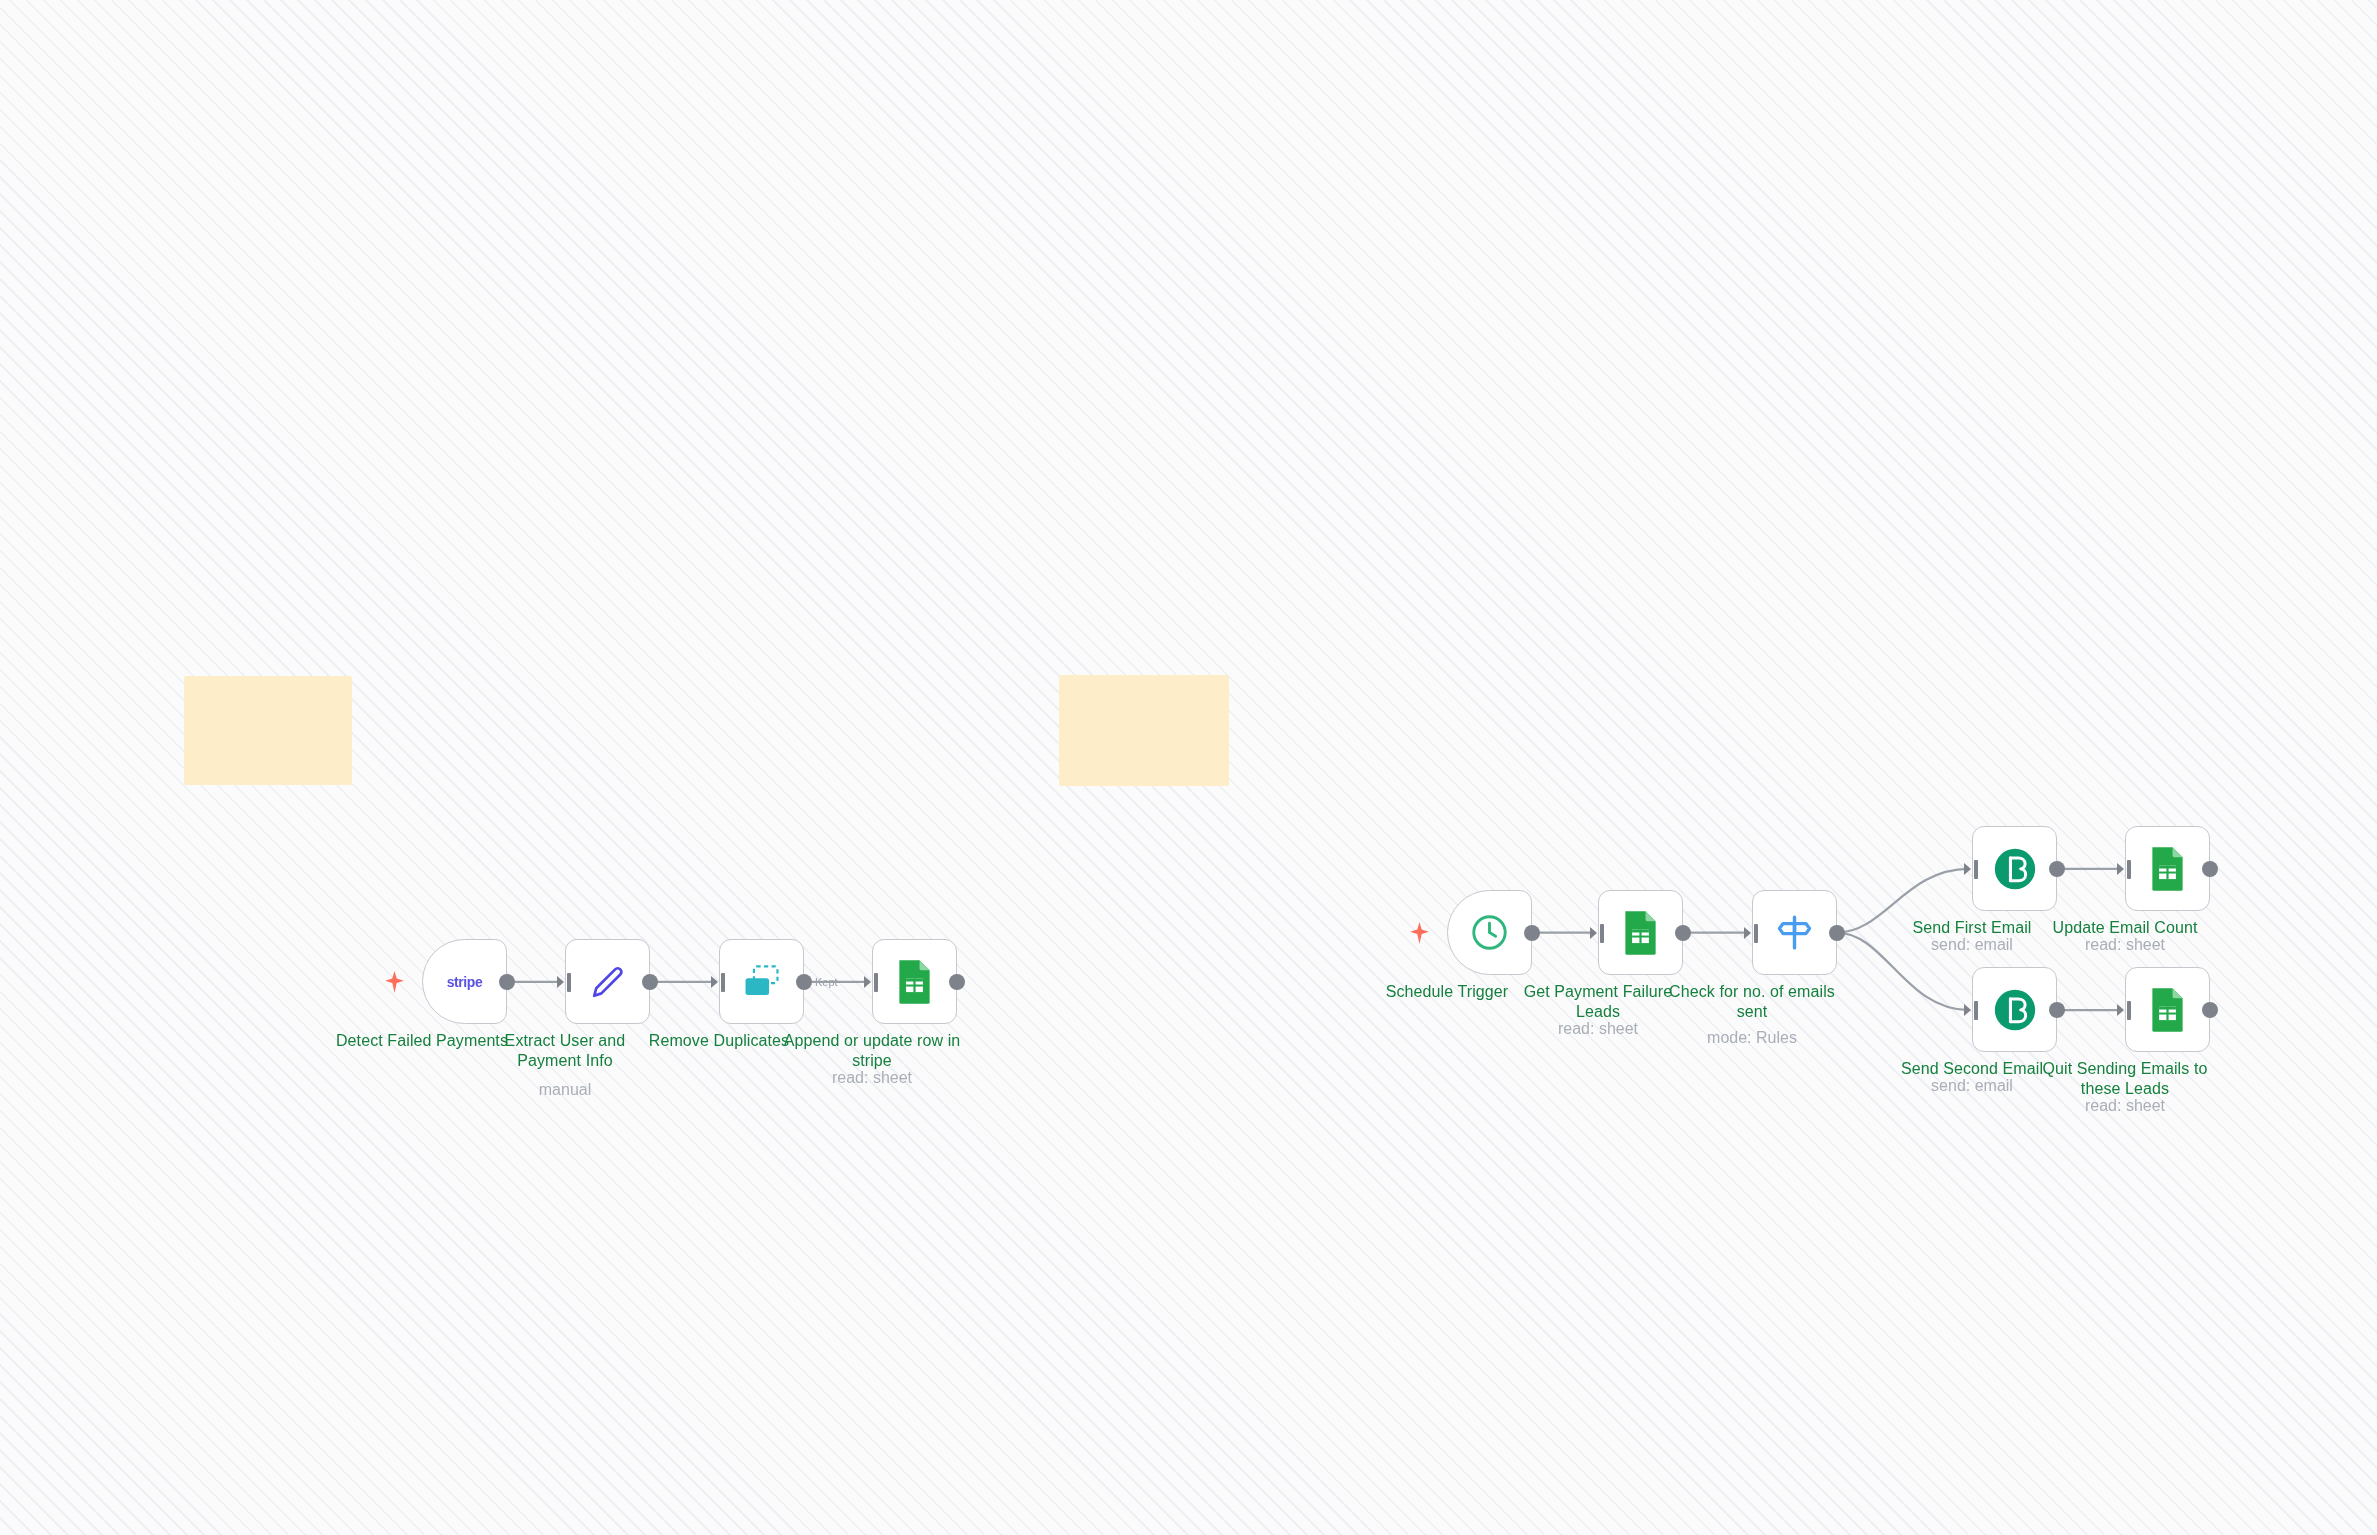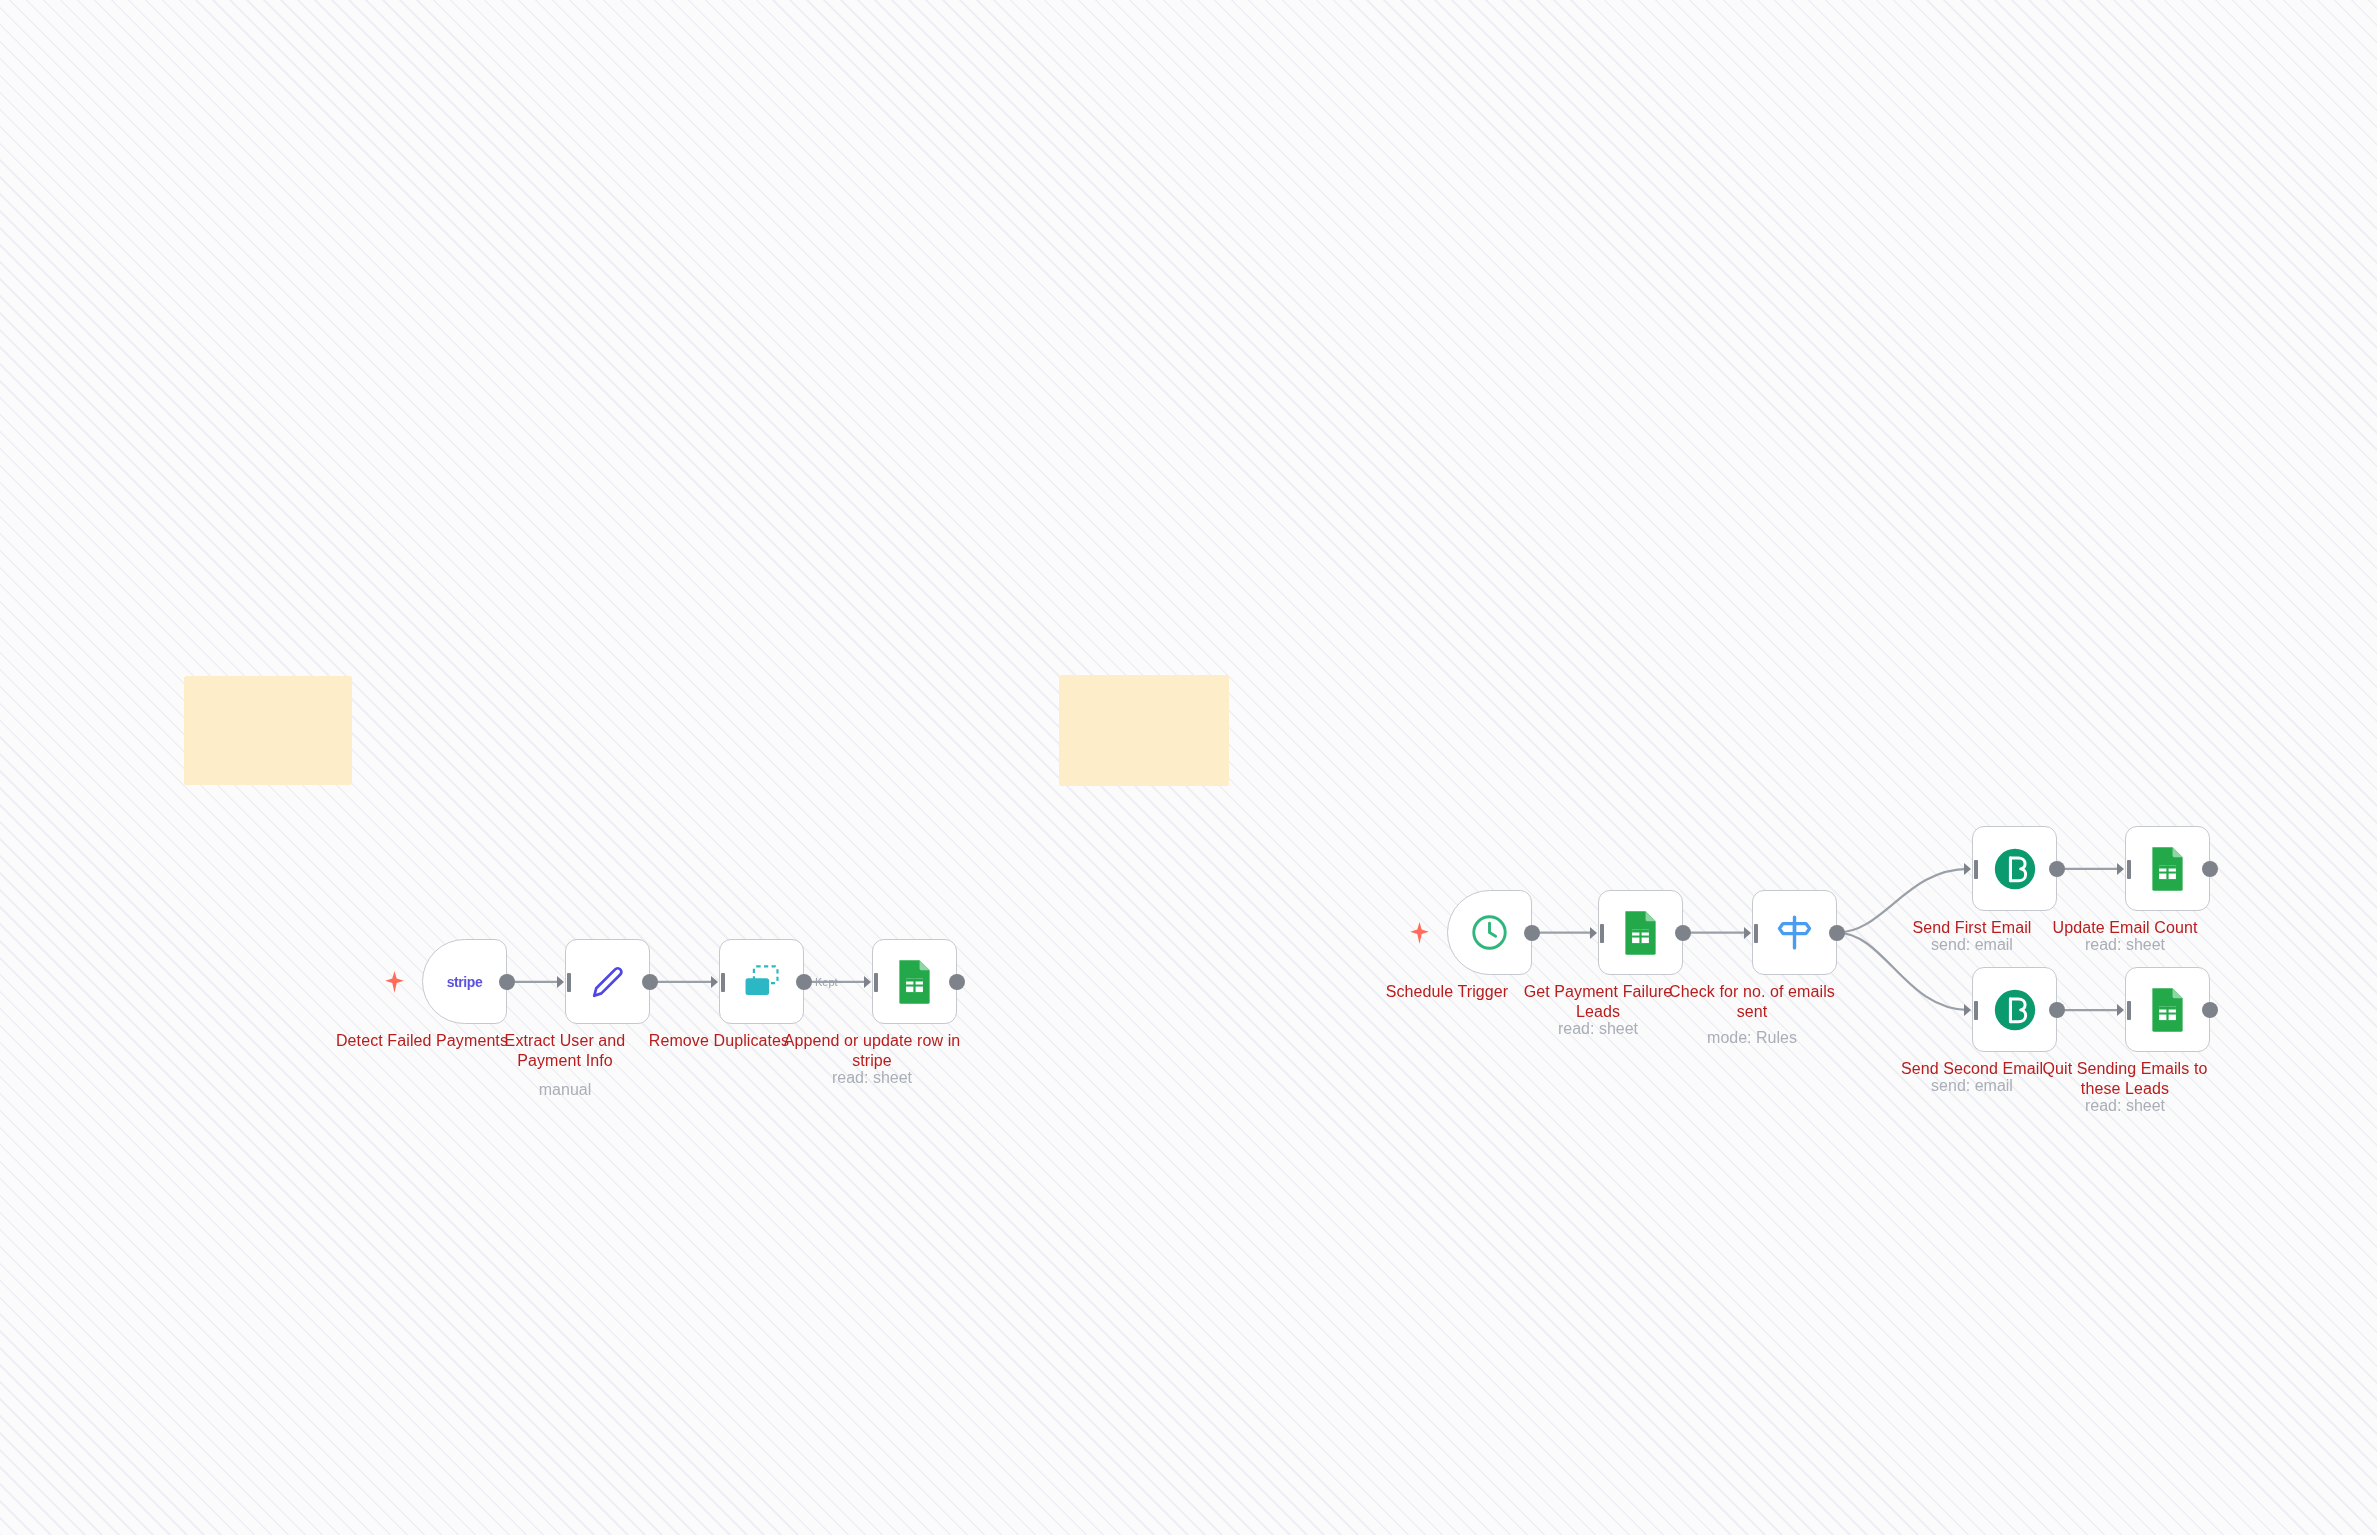--- a/index.html
+++ b/index.html
@@ -42,21 +42,21 @@
   }
   .node-label{
     position:absolute;
     left:50%;
     transform:translateX(-50%);
     top:92px;
     width:179px;
     text-align:center;
     font-size:16px;
     line-height:19.6px;
-    color:#b91c1c;
+    color:#15803d;
     letter-spacing:0.1px;
   }
   .node-sub{
     position:absolute;
     left:50%;
     transform:translateX(-50%);
     width:179px;
     text-align:center;
     font-size:16px;
     color:#a9aeb7;

